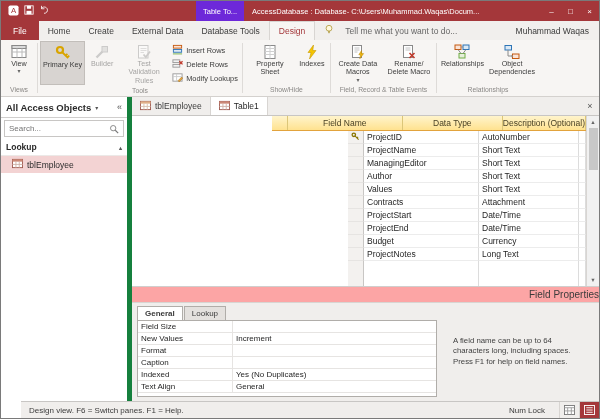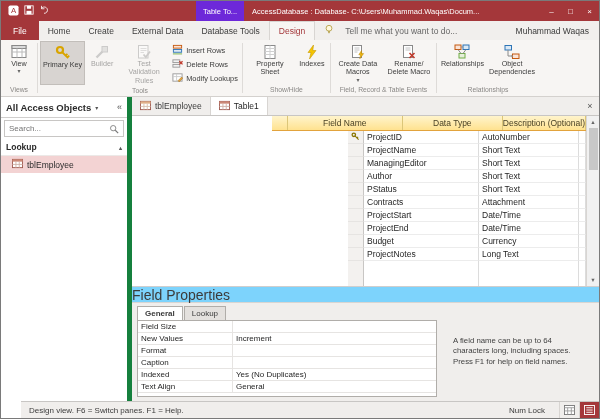--- a/index.html
+++ b/index.html
@@ -72,21 +72,21 @@
   .grow { height:13px; display:flex; font-size:8.5px; color:#1f1f1f; flex:0 0 auto; }
   .rowsel { width:16px; flex:0 0 auto; background:#f3f1ef; border-right:1px solid #c8c6c4; border-bottom:1px solid #e6e4e2; display:flex; align-items:center; justify-content:center; }
   .gcell { border-right:1px solid #dcdcdc; border-bottom:1px solid #ececec; display:flex; align-items:center; padding:0 3px; overflow:hidden; white-space:nowrap; }
   .gfill { flex:1; display:flex; min-height:0; }
   .gfill .rowsel, .gfill .gcell { border-bottom:none; }
   .vscroll { width:13px; flex:0 0 auto; background:#f1f1f1; border-left:1px solid #d8d5d2; display:flex; flex-direction:column; align-items:center; font-size:5.5px; color:#666; }
   .vs-arrow { height:12px; display:flex; align-items:center; justify-content:center; }
   .vs-thumb { width:9px; height:42px; background:#c8c8c8; }
   .vs-spacer { flex:1; }
 
-  .fplabel { height:16px; flex:0 0 auto; background:#7dd3fc; border-bottom:1px solid #d8d5d2; text-align:left; font-size:14px; color:#3b3b3b; line-height:16px; }
+  .fplabel { height:16px; flex:0 0 auto; background:#fca5a5; border-bottom:1px solid #d8d5d2; text-align:right; font-size:10px; color:#3b3b3b; line-height:16px; }
 
   
   .props { flex:1; min-height:0; background:#f0eeec; display:flex; gap:8px; padding:3px 5px 4px; }
   .pleft { width:300px; flex:0 0 auto; display:flex; flex-direction:column; }
   .ptabs { display:flex; height:14px; font-size:8px; }
   .ptab { padding:0 7px; display:flex; align-items:center; border:1px solid #b0ada9; border-bottom:none; background:#e4e1de; color:#3b3b3b; margin-right:1px; }
   .ptab.active { background:#fff; font-weight:bold; }
   .pgrid { flex:1; border:1px solid #b0ada9; background:#fff; font-size:8px; overflow:hidden; }
   .prow { height:12px; display:flex; border-bottom:1px solid #e6e4e2; }
   .plab { width:95px; flex:0 0 auto; padding:0 3px; display:flex; align-items:center; border-right:1px solid #e6e4e2; color:#1f1f1f; white-space:nowrap; overflow:hidden; }
@@ -398,21 +398,21 @@
             <div class="gcell w-c3"></div>
           </div>
           <div class="grow">
             <div class="rowsel"></div>
             <div class="gcell w-c1">Author</div>
             <div class="gcell w-c2">Short Text</div>
             <div class="gcell w-c3"></div>
           </div>
           <div class="grow">
             <div class="rowsel"></div>
-            <div class="gcell w-c1">PStatus</div>
+            <div class="gcell w-c1">Values</div>
             <div class="gcell w-c2">Short Text</div>
             <div class="gcell w-c3"></div>
           </div>
           <div class="grow">
             <div class="rowsel"></div>
             <div class="gcell w-c1">Contracts</div>
             <div class="gcell w-c2">Attachment</div>
             <div class="gcell w-c3"></div>
           </div>
           <div class="grow">

